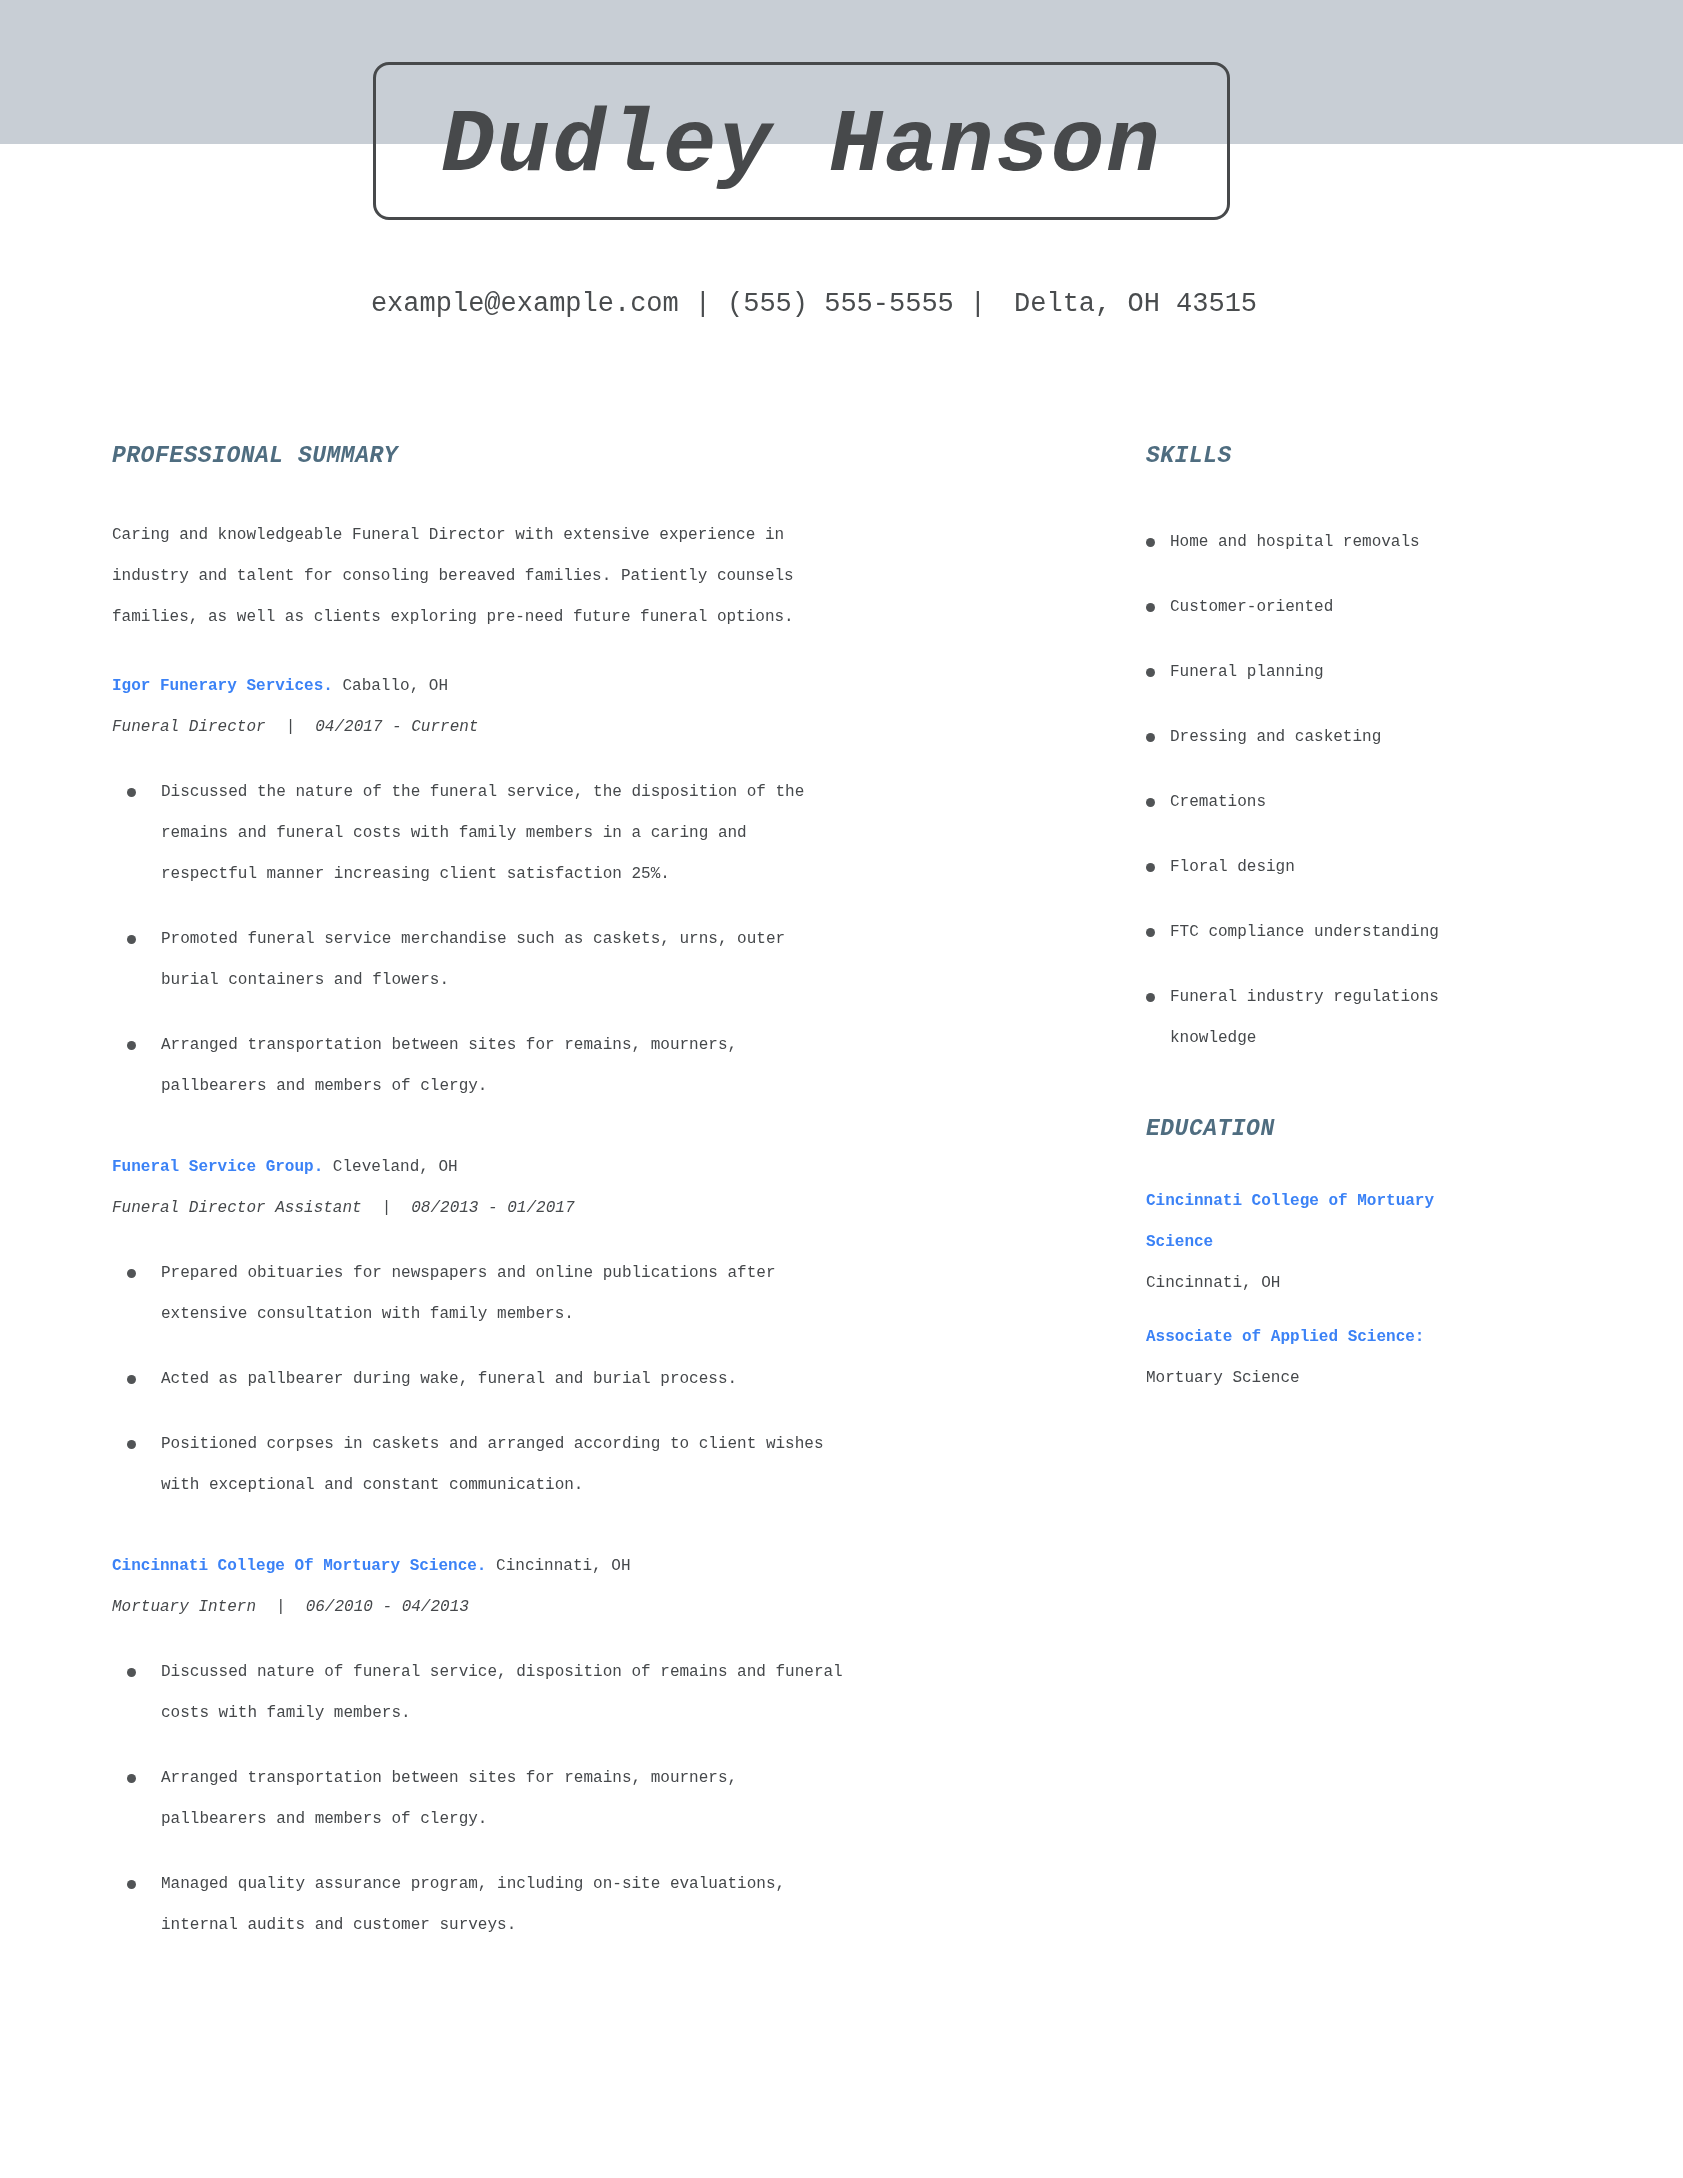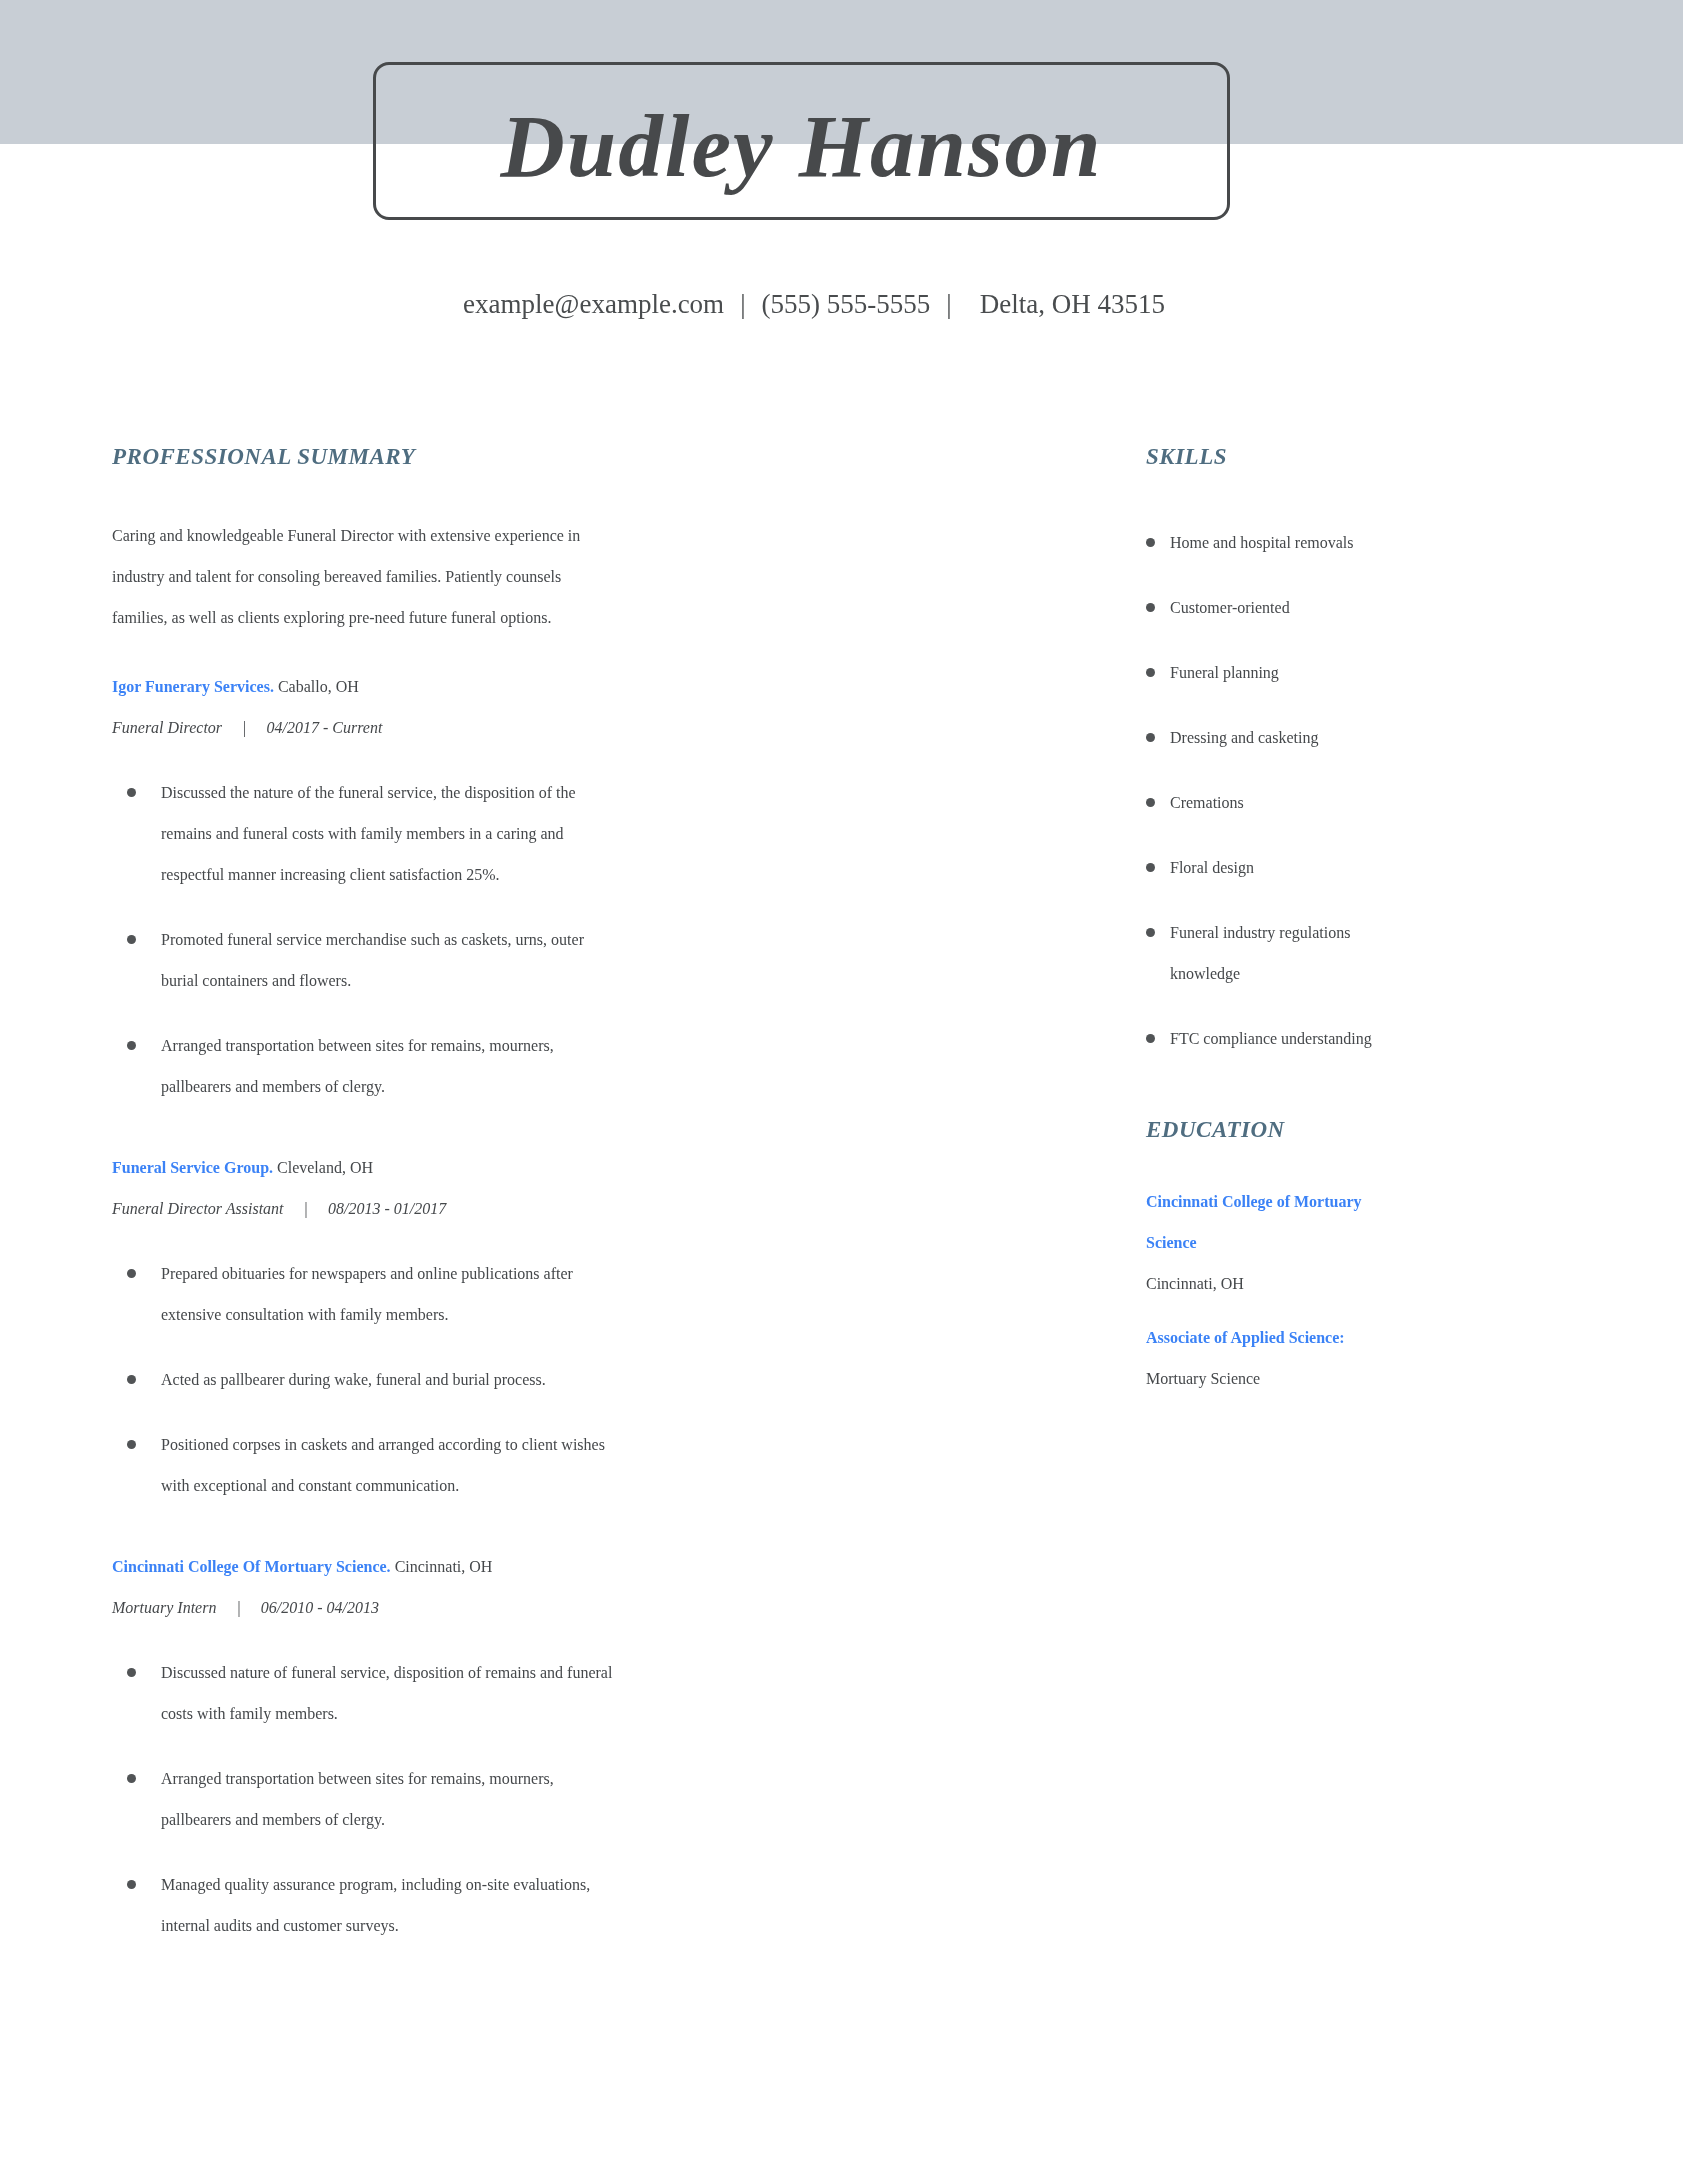--- a/index.html
+++ b/index.html
@@ -1,18 +1,18 @@
 <!DOCTYPE html>
 <html style="--band: #c8ced5; --frame: #47494b; --heading: #4f6d80;"><head>
 <meta charset="utf-8">
 <style>
   html,body { margin:0; padding:0; background:#ffffff; }
   .page {
     position:relative; width:1683px; height:2178px; background:#ffffff; overflow:hidden;
-    font-family:Liberation Serif, serif; color:#45484b;
+    font-family:Liberation Mono, monospace; color:#45484b;
   }
   .band { position:absolute; top:0; left:0; width:1683px; height:144px; background:var(--band,#c8ced5); }
   .name-box {
     position:absolute; left:373px; top:62px; width:857px; height:158px; box-sizing:border-box;
     border:3px solid var(--frame,#47494b); border-radius:16px;
     display:flex; align-items:center; justify-content:center; padding-top:10px;
   }
   .name {
     font-size:89px; font-weight:bold; font-style:italic; letter-spacing:2px;
     color:var(--frame,#47494b); white-space:nowrap;
@@ -201,26 +201,26 @@
         <li>
             <span class="dot"></span>
             <span class="btext">Cremations</span>
           </li>
         <li>
             <span class="dot"></span>
             <span class="btext">Floral design</span>
           </li>
         <li>
             <span class="dot"></span>
+            <span class="btext">FTC compliance understanding</span>
+          </li>
+        <li>
+            <span class="dot"></span>
             <span class="btext">Funeral industry regulations
 knowledge</span>
-          </li>
-        <li>
-            <span class="dot"></span>
-            <span class="btext">FTC compliance understanding</span>
           </li>
       </ul>
     </section>
 
     <section>
       <h2 class="h2-edu">EDUCATION</h2>
       <p class="body-text bold-dark edu-school">Cincinnati College of Mortuary
 Science</p>
       <p class="body-text edu-city">Cincinnati, OH</p>
       <p class="body-text bold-dark edu-degree">Associate of Applied Science:</p>

